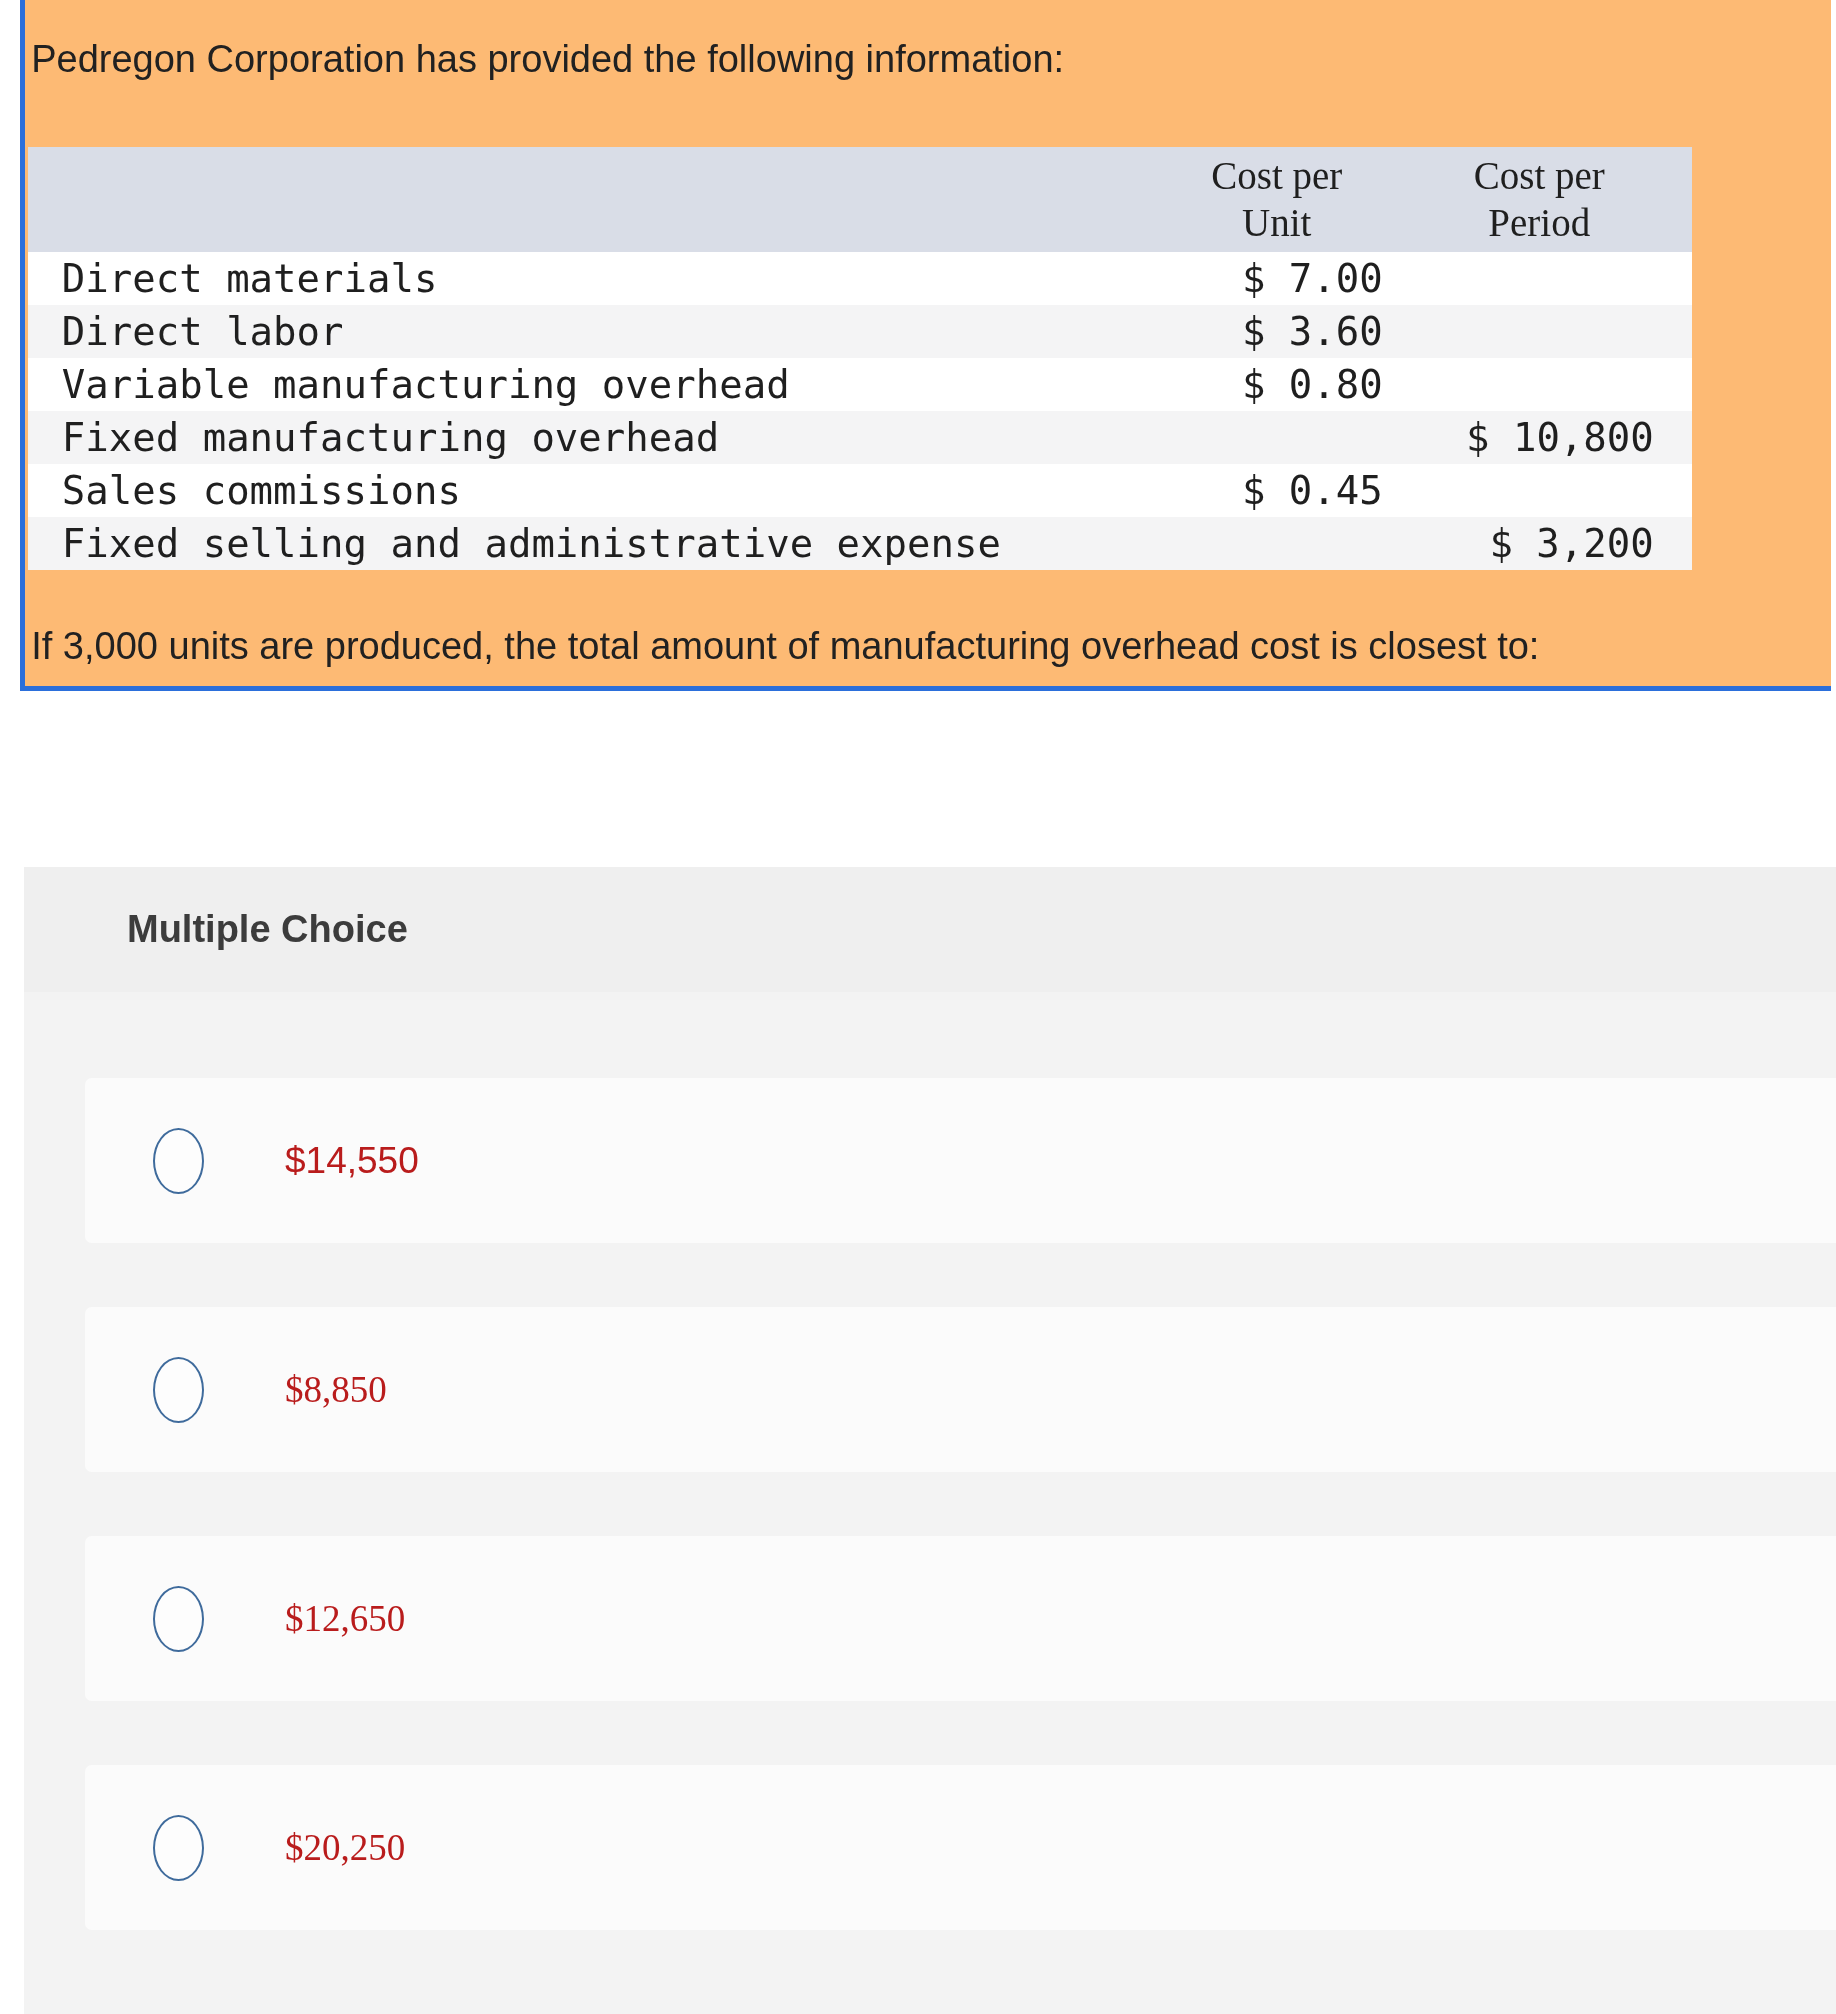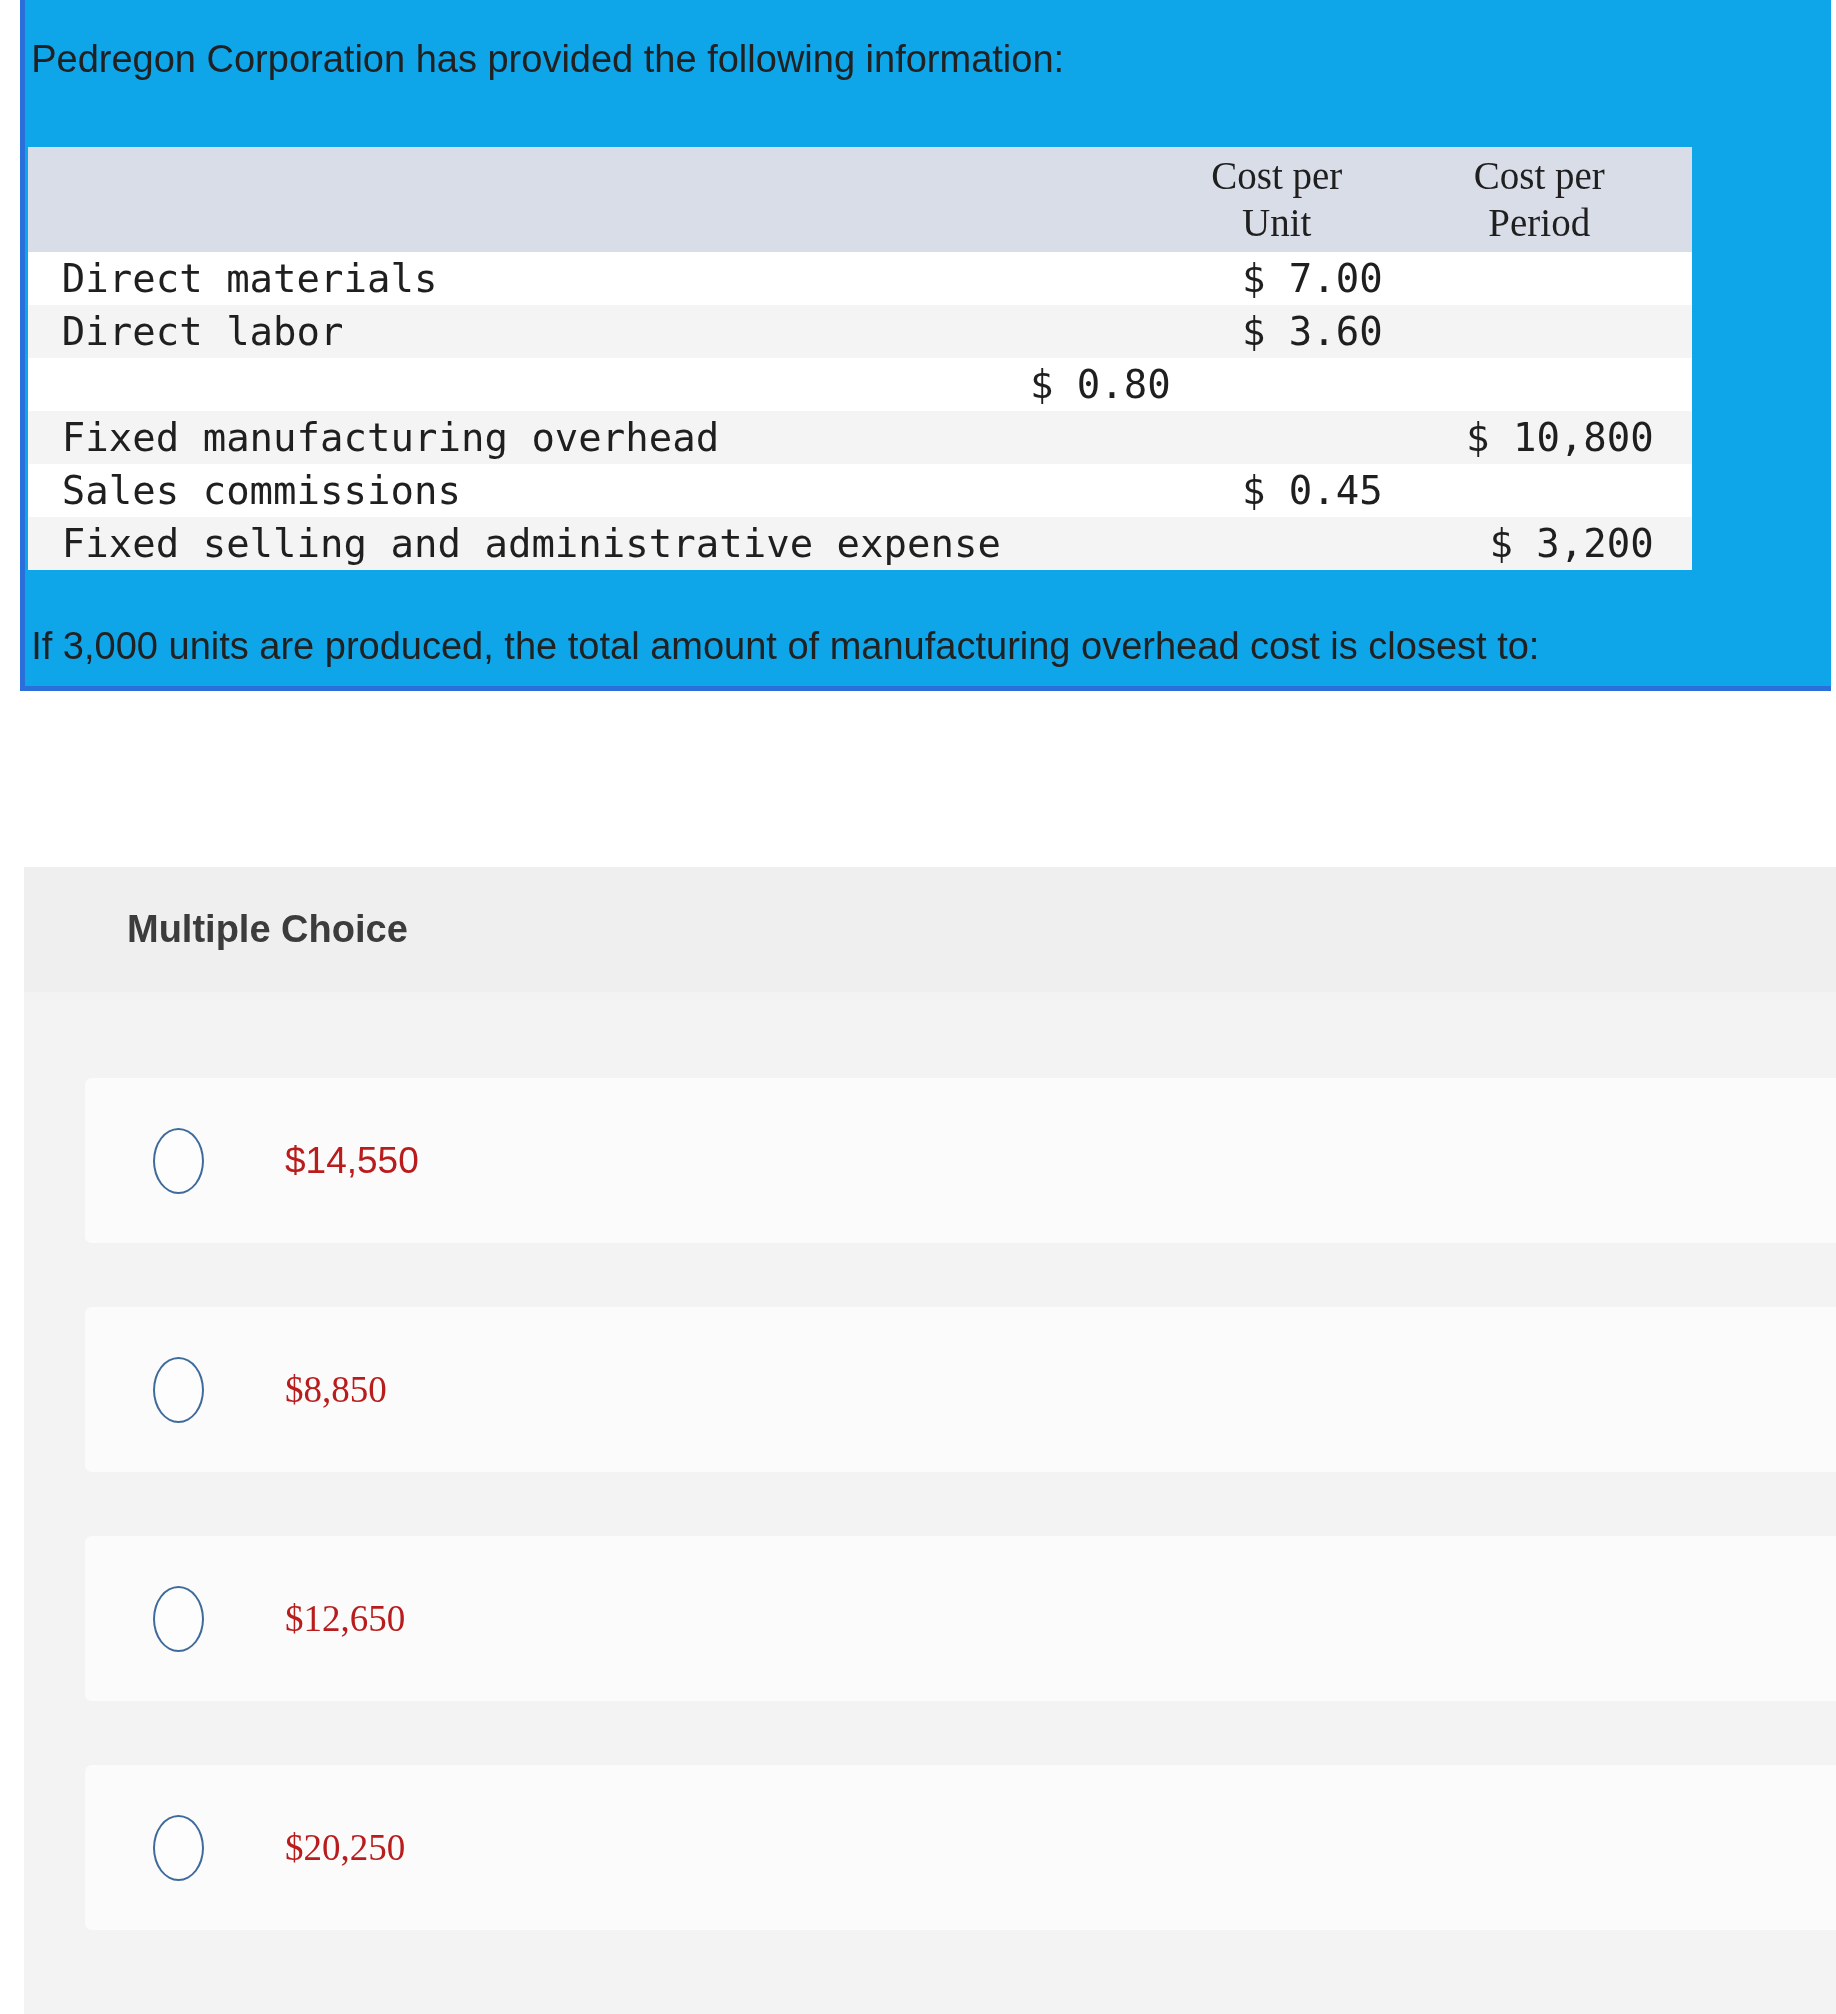--- a/index.html
+++ b/index.html
@@ -13,21 +13,21 @@
   }
 
   
   .question-box{
     margin-left:20.3px;
     width:1811px;
     box-sizing:border-box;
     border-left:5.1px solid #2b6fdb;
     border-bottom:5.1px solid #2b6fdb;
     padding:36px 0 16px 1.7px;
-    background:#0ea5e9;
+    background:#fdba74;
   }
   .q-intro,.q-prompt{
     font-size:38px;
     line-height:47px;
     color:#212121;
     padding-left:4.2px;
   }
 
   
   .cost-table{
@@ -147,20 +147,21 @@
           <div class="c-label">Direct materials</div>
           <div class="c-unit">$ 7.00</div>
           <div class="c-period"></div>
         </div>
         <div class="t-row">
           <div class="c-label">Direct labor</div>
           <div class="c-unit">$ 3.60</div>
           <div class="c-period"></div>
         </div>
         <div class="t-row">
+          <div class="c-label">Variable manufacturing overhead</div>
           <div class="c-unit">$ 0.80</div>
           <div class="c-period"></div>
         </div>
         <div class="t-row">
           <div class="c-label">Fixed manufacturing overhead</div>
           <div class="c-unit"></div>
           <div class="c-period">$ 10,800</div>
         </div>
         <div class="t-row">
           <div class="c-label">Sales commissions</div>

